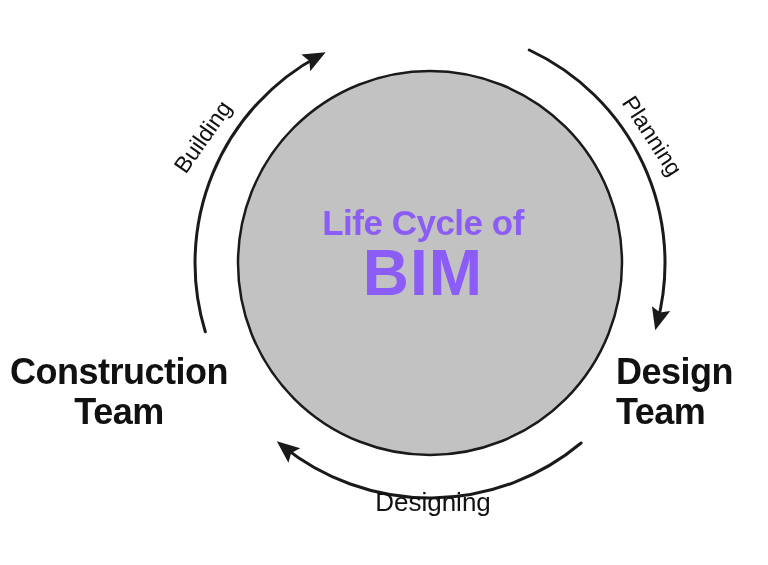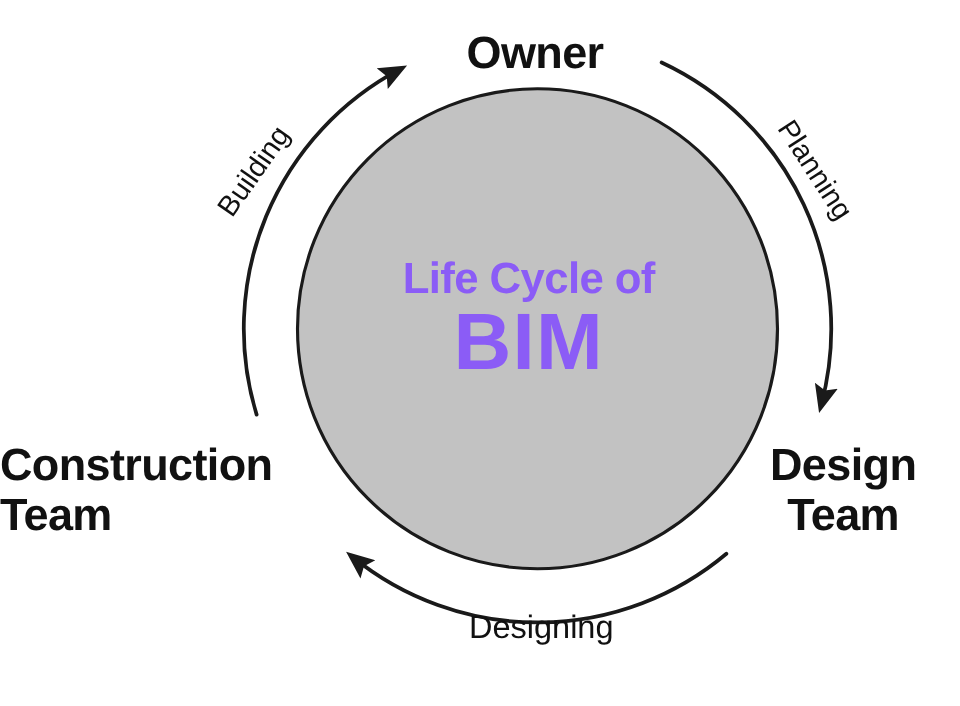--- a/index.html
+++ b/index.html
@@ -43,26 +43,26 @@
   }
   .owner-label {
     left: 428px;
     top: 42px;
     transform: translate(-50%, -50%);
   }
   .construction-label {
     left: 0;
     top: 352px;
     width: 238px;
-    text-align: left;
+    text-align: center;
   }
   .design-label {
     left: 616px;
     top: 352px;
-    text-align: center;
+    text-align: left;
   }
   .phase-label {
     font-weight: 400;
     font-size: 23px;
   }
   .building-label {
     left: 203px;
     top: 137px;
     transform: translate(-50%, -50%) rotate(-55deg);
   }
@@ -119,21 +119,20 @@
     <path class="arc" d="M 529.3 50.0 A 235 235 0 0 1 657.0 323.8" marker-end="url(#arrowhead)"></path>
 
     <path class="arc" d="M 581.1 443.0 A 235 235 0 0 1 282.1 445.6" marker-end="url(#arrowhead)"></path>
   </svg>
 
   <div class="center-title">
     <span class="center-line1">Life Cycle of</span>
     <span class="center-line2">BIM</span>
   </div>
 
-  <div class="label node-label owner-label">Owner</div>
 
   <div class="label node-label design-label">
     <span style="display:block">Design</span>
     <span style="display:block">Team</span>
   </div>
 
   <div class="label node-label construction-label">
     <span style="display:block">Construction</span>
     <span style="display:block">Team</span>
   </div>

